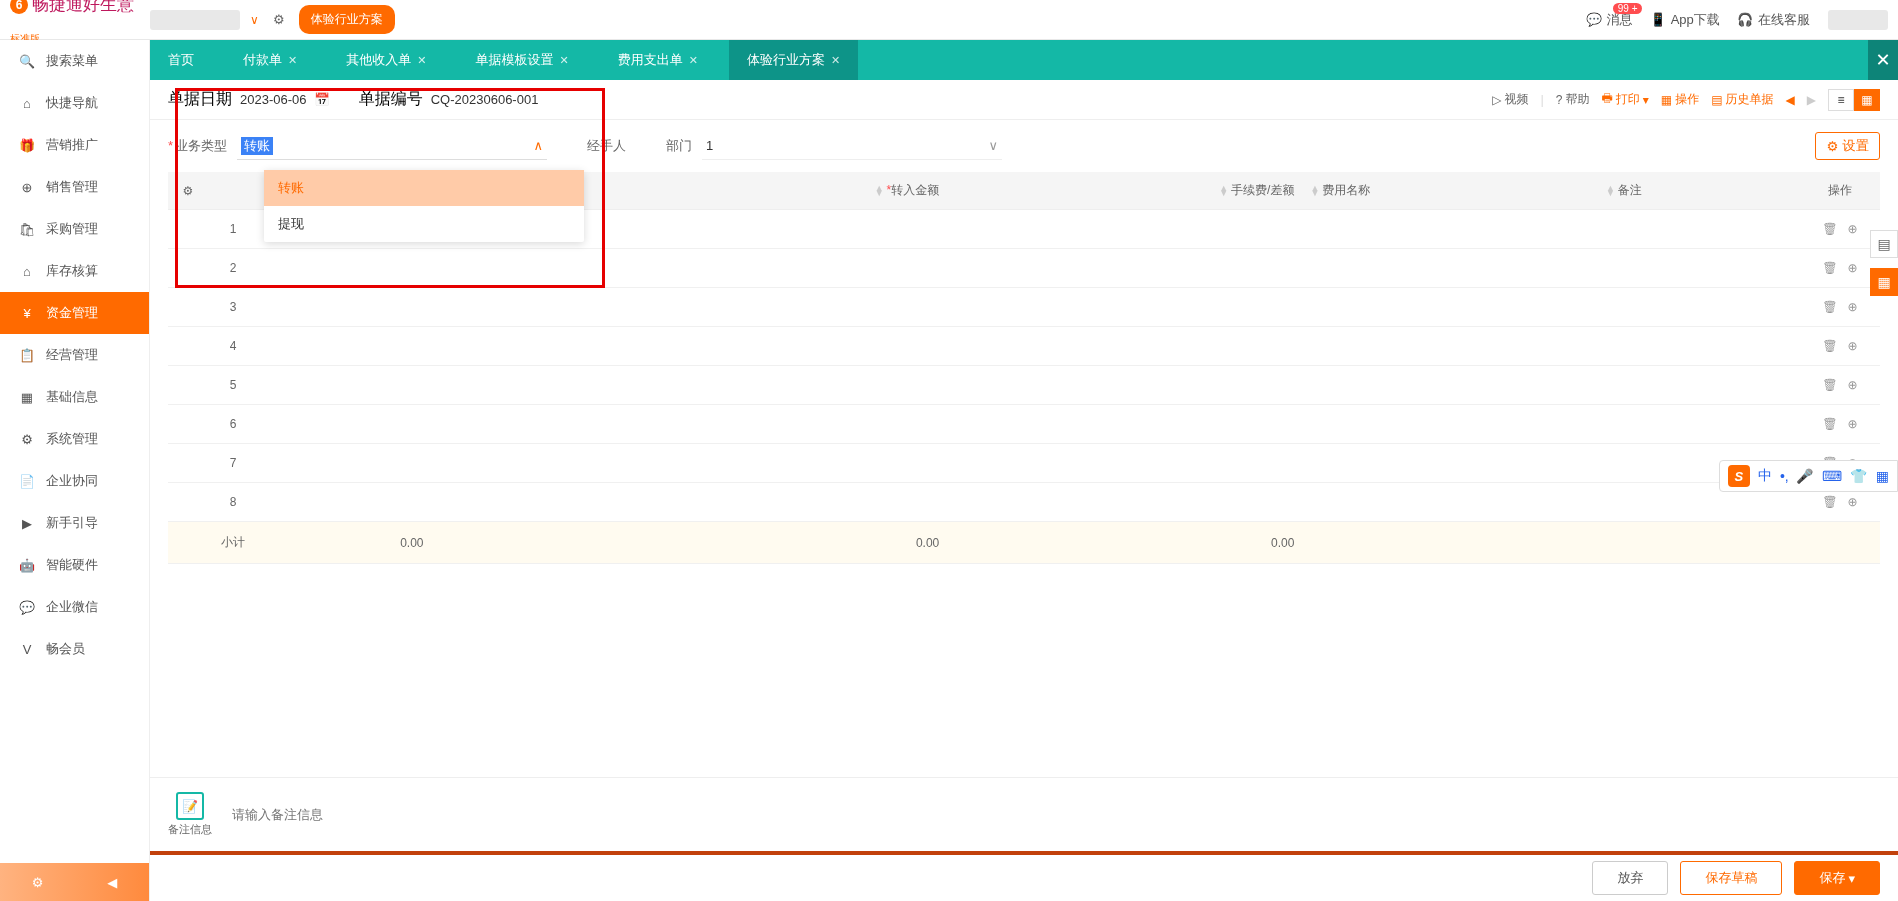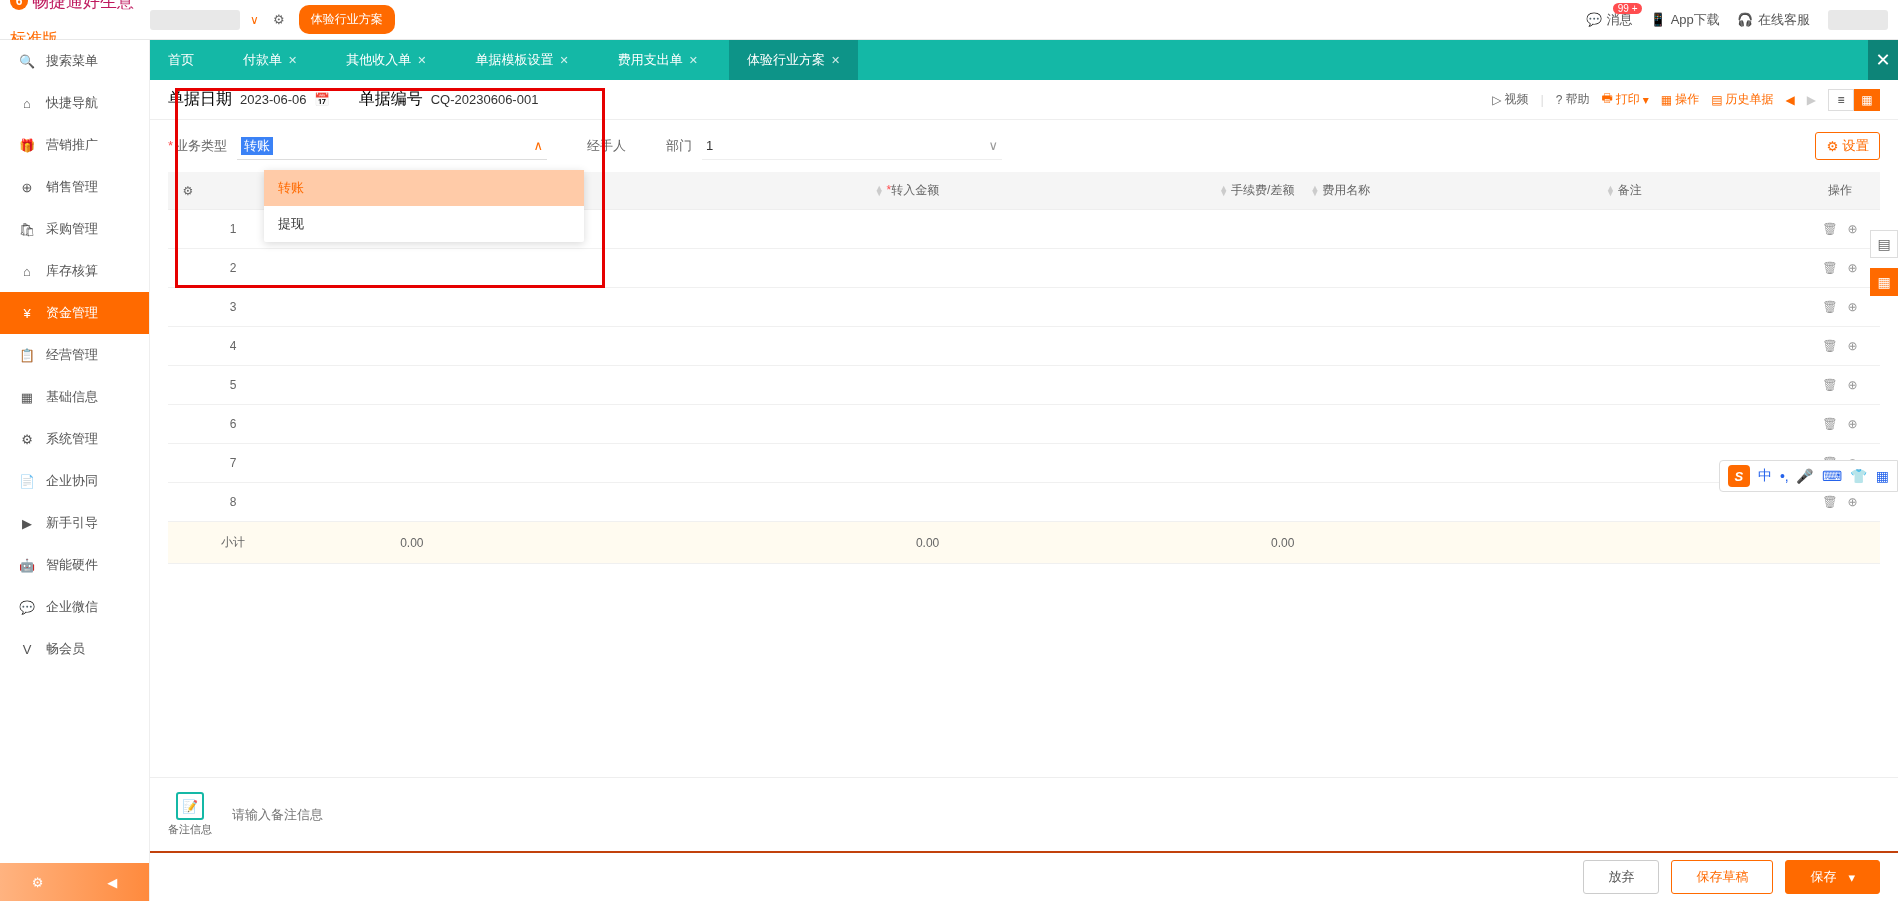--- a/index.html
+++ b/index.html
@@ -4,21 +4,21 @@
   <style>
     * { margin: 0; padding: 0; box-sizing: border-box; }
     body { font-family: "Microsoft YaHei", Arial, sans-serif; font-size: 13px; color: #333; background: #f5f5f5; overflow: hidden; }
     
     
     .top-header { height: 40px; background: #fff; display: flex; align-items: center; padding: 0 10px; border-bottom: 1px solid #e8e8e8; }
     .logo-area { width: 140px; display: flex; flex-direction: column; }
     .logo-row { display: flex; align-items: center; gap: 4px; }
     .logo-icon { width: 18px; height: 18px; background: #ff6a00; border-radius: 50%; display: inline-flex; align-items: center; justify-content: center; color: #fff; font-weight: bold; font-size: 12px; }
     .logo-text { color: #be185d; font-size: 17px; font-weight: 500; }
-    .version-tag { color: #ff6a00; font-size: 16px; margin-top: 16px; }
+    .version-tag { color: #ff6a00; font-size: 10px; margin-top: 16px; }
     .top-center { display: flex; align-items: center; gap: 10px; flex: 1; }
     .gray-block { width: 90px; height: 20px; background: #e8e8e8; border-radius: 3px; }
     .dropdown-caret { color: #ff6a00; font-size: 12px; }
     .gear-btn { width: 20px; height: 20px; display: flex; align-items: center; justify-content: center; color: #666; cursor: pointer; }
     .orange-btn { background: #ff6a00; color: #fff; border: none; padding: 6px 12px; border-radius: 10px; cursor: pointer; font-size: 12px; }
     .top-right { display: flex; align-items: center; gap: 18px; margin-left: auto; }
     .top-icon-item { display: flex; align-items: center; gap: 4px; color: #555; cursor: pointer; position: relative; }
     .badge { position: absolute; top: -8px; right: -10px; background: #ff4d4f; color: #fff; font-size: 10px; padding: 0 5px; border-radius: 8px; }
     .avatar-block { width: 60px; height: 20px; background: #e8e8e8; border-radius: 3px; }
     
@@ -104,25 +104,25 @@
     .ime-logo { width: 22px; height: 22px; background: #ff6a00; color: #fff; border-radius: 4px; display: flex; align-items: center; justify-content: center; font-weight: bold; font-style: italic; }
     .ime-item { color: #2563eb; cursor: pointer; font-size: 14px; }
     
     
     .remarks-row { display: flex; align-items: center; padding: 14px 18px; border-top: 1px solid #eee; gap: 20px; background: #fff; }
     .remarks-icon { display: flex; flex-direction: column; align-items: center; color: #14b8a6; gap: 2px; }
     .remarks-icon-box { width: 28px; height: 28px; border: 2px solid #14b8a6; border-radius: 3px; display: flex; align-items: center; justify-content: center; }
     .remarks-input { flex: 1; border: none; outline: none; font-size: 13px; color: #999; background: transparent; }
     
     
-    .footer-bar { height: 50px; display: flex; align-items: center; justify-content: flex-end; padding: 0 18px; gap: 12px; border-top: 2px solid #c2410c; background: #fff; }
+    .footer-bar { height: 50px; display: flex; align-items: center; justify-content: flex-end; padding: 0 18px; gap: 12px; border-top: 4px solid #c2410c; background: #fff; }
     .btn { padding: 7px 24px; border-radius: 3px; cursor: pointer; font-size: 13px; }
     .btn-plain { background: #fff; border: 1px solid #ccc; color: #555; }
     .btn-outline { background: #fff; border: 1px solid #ff6a00; color: #ff6a00; }
-    .btn-primary { background: #ff6a00; border: 1px solid #ff6a00; color: #fff; display: flex; align-items: center; gap: 12px; }
+    .btn-primary { background: #ff6a00; border: 1px solid #ff6a00; color: #fff; display: flex; align-items: center; gap: 3px; }
   </style>
 </head>
 <body>
 
 <div class="top-header">
   <div class="logo-area">
     <div class="logo-row">
       <span class="logo-icon">6</span>
       <span class="logo-text">畅捷通好生意</span>
     </div>

